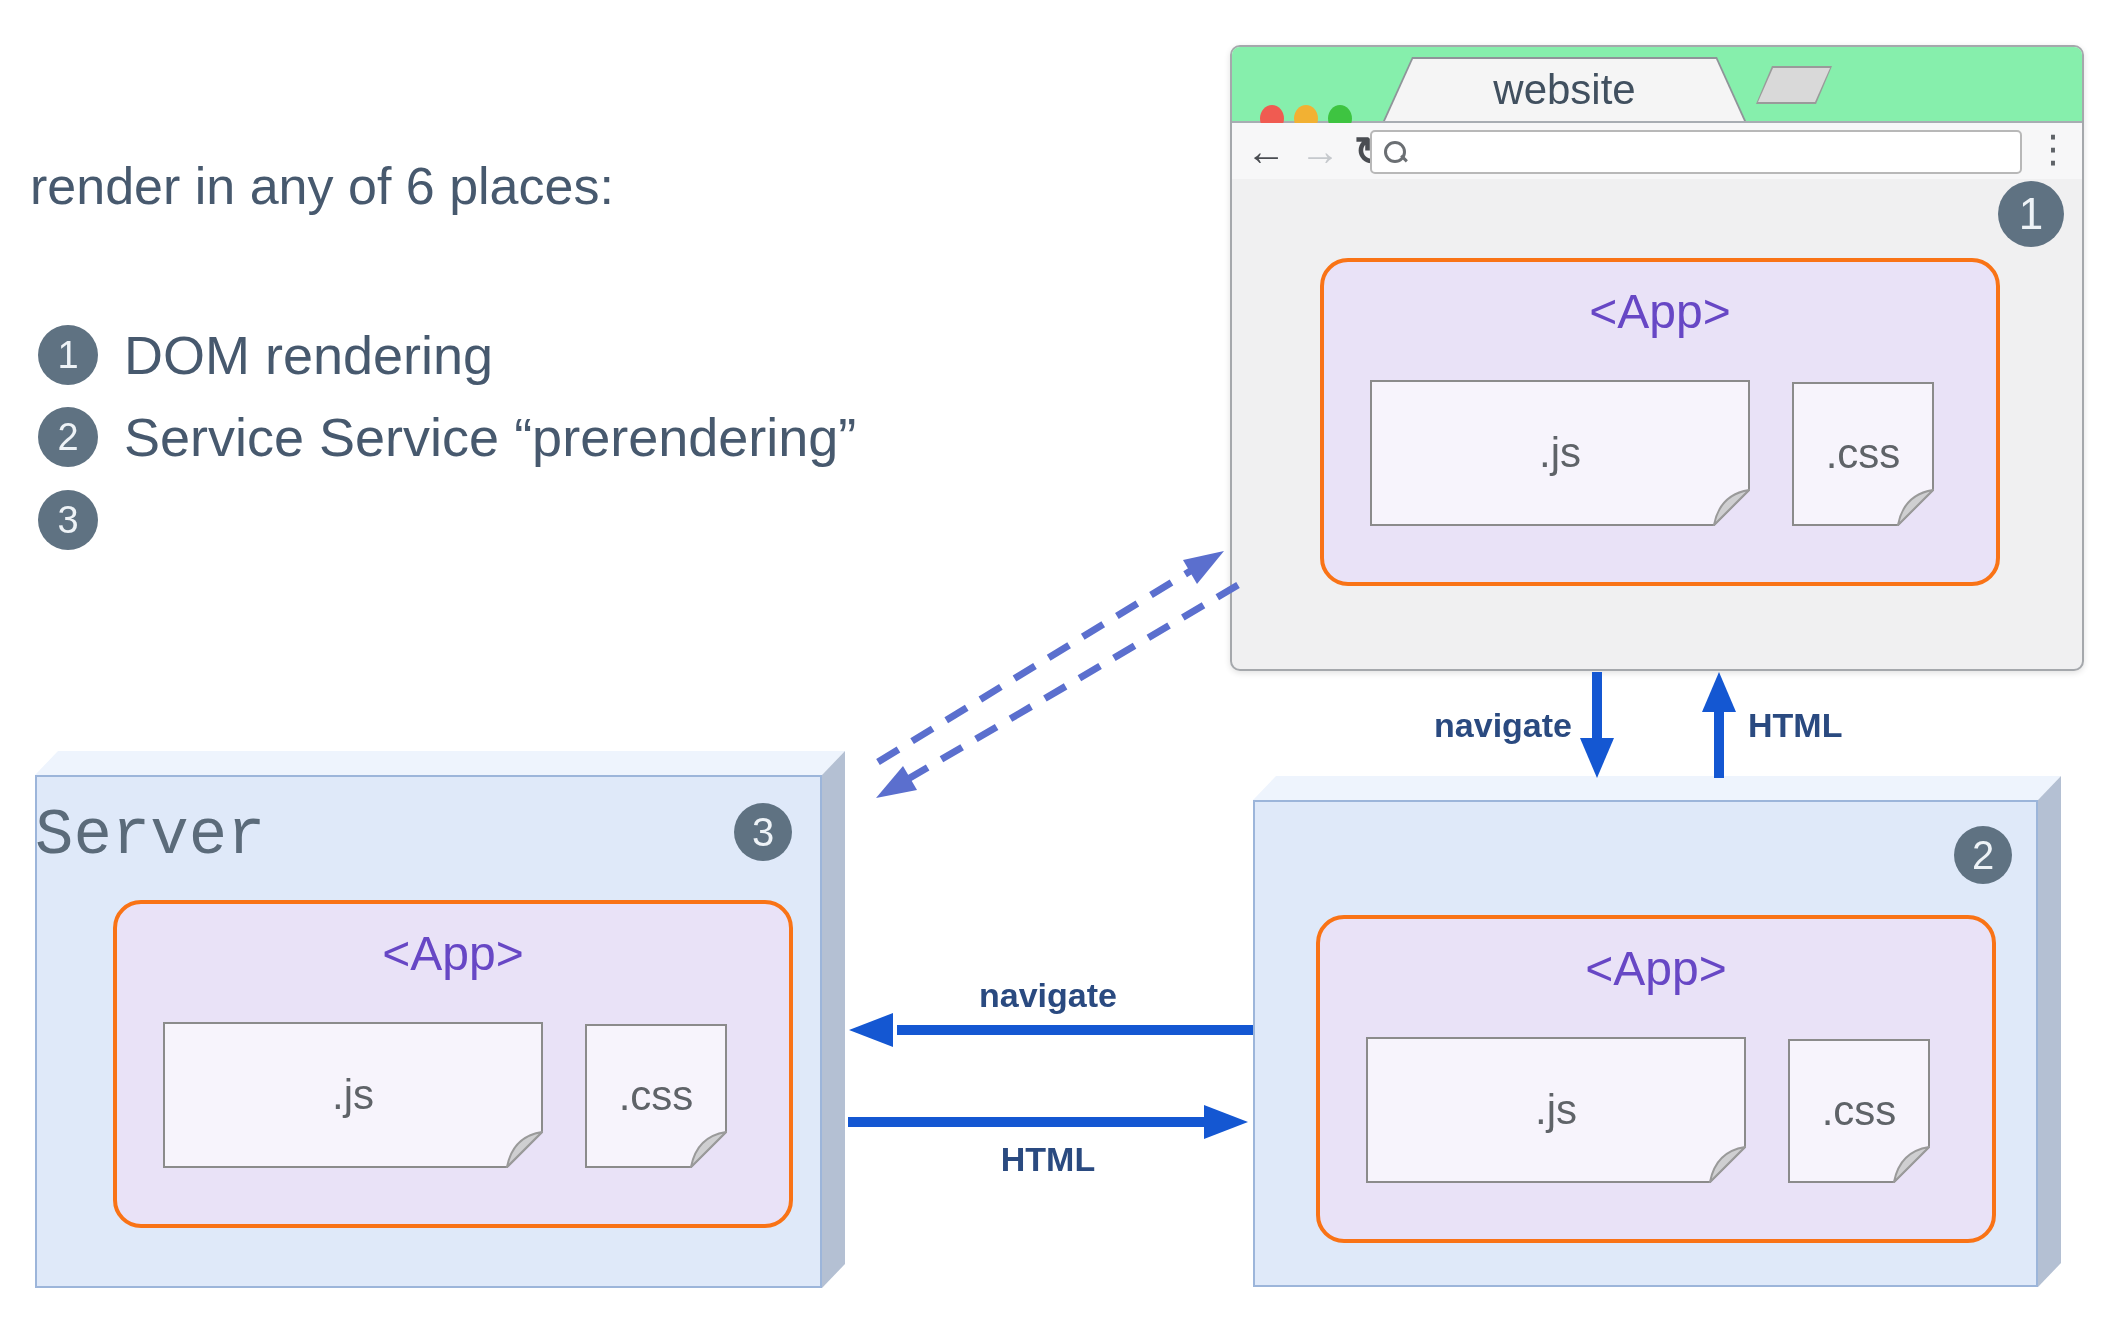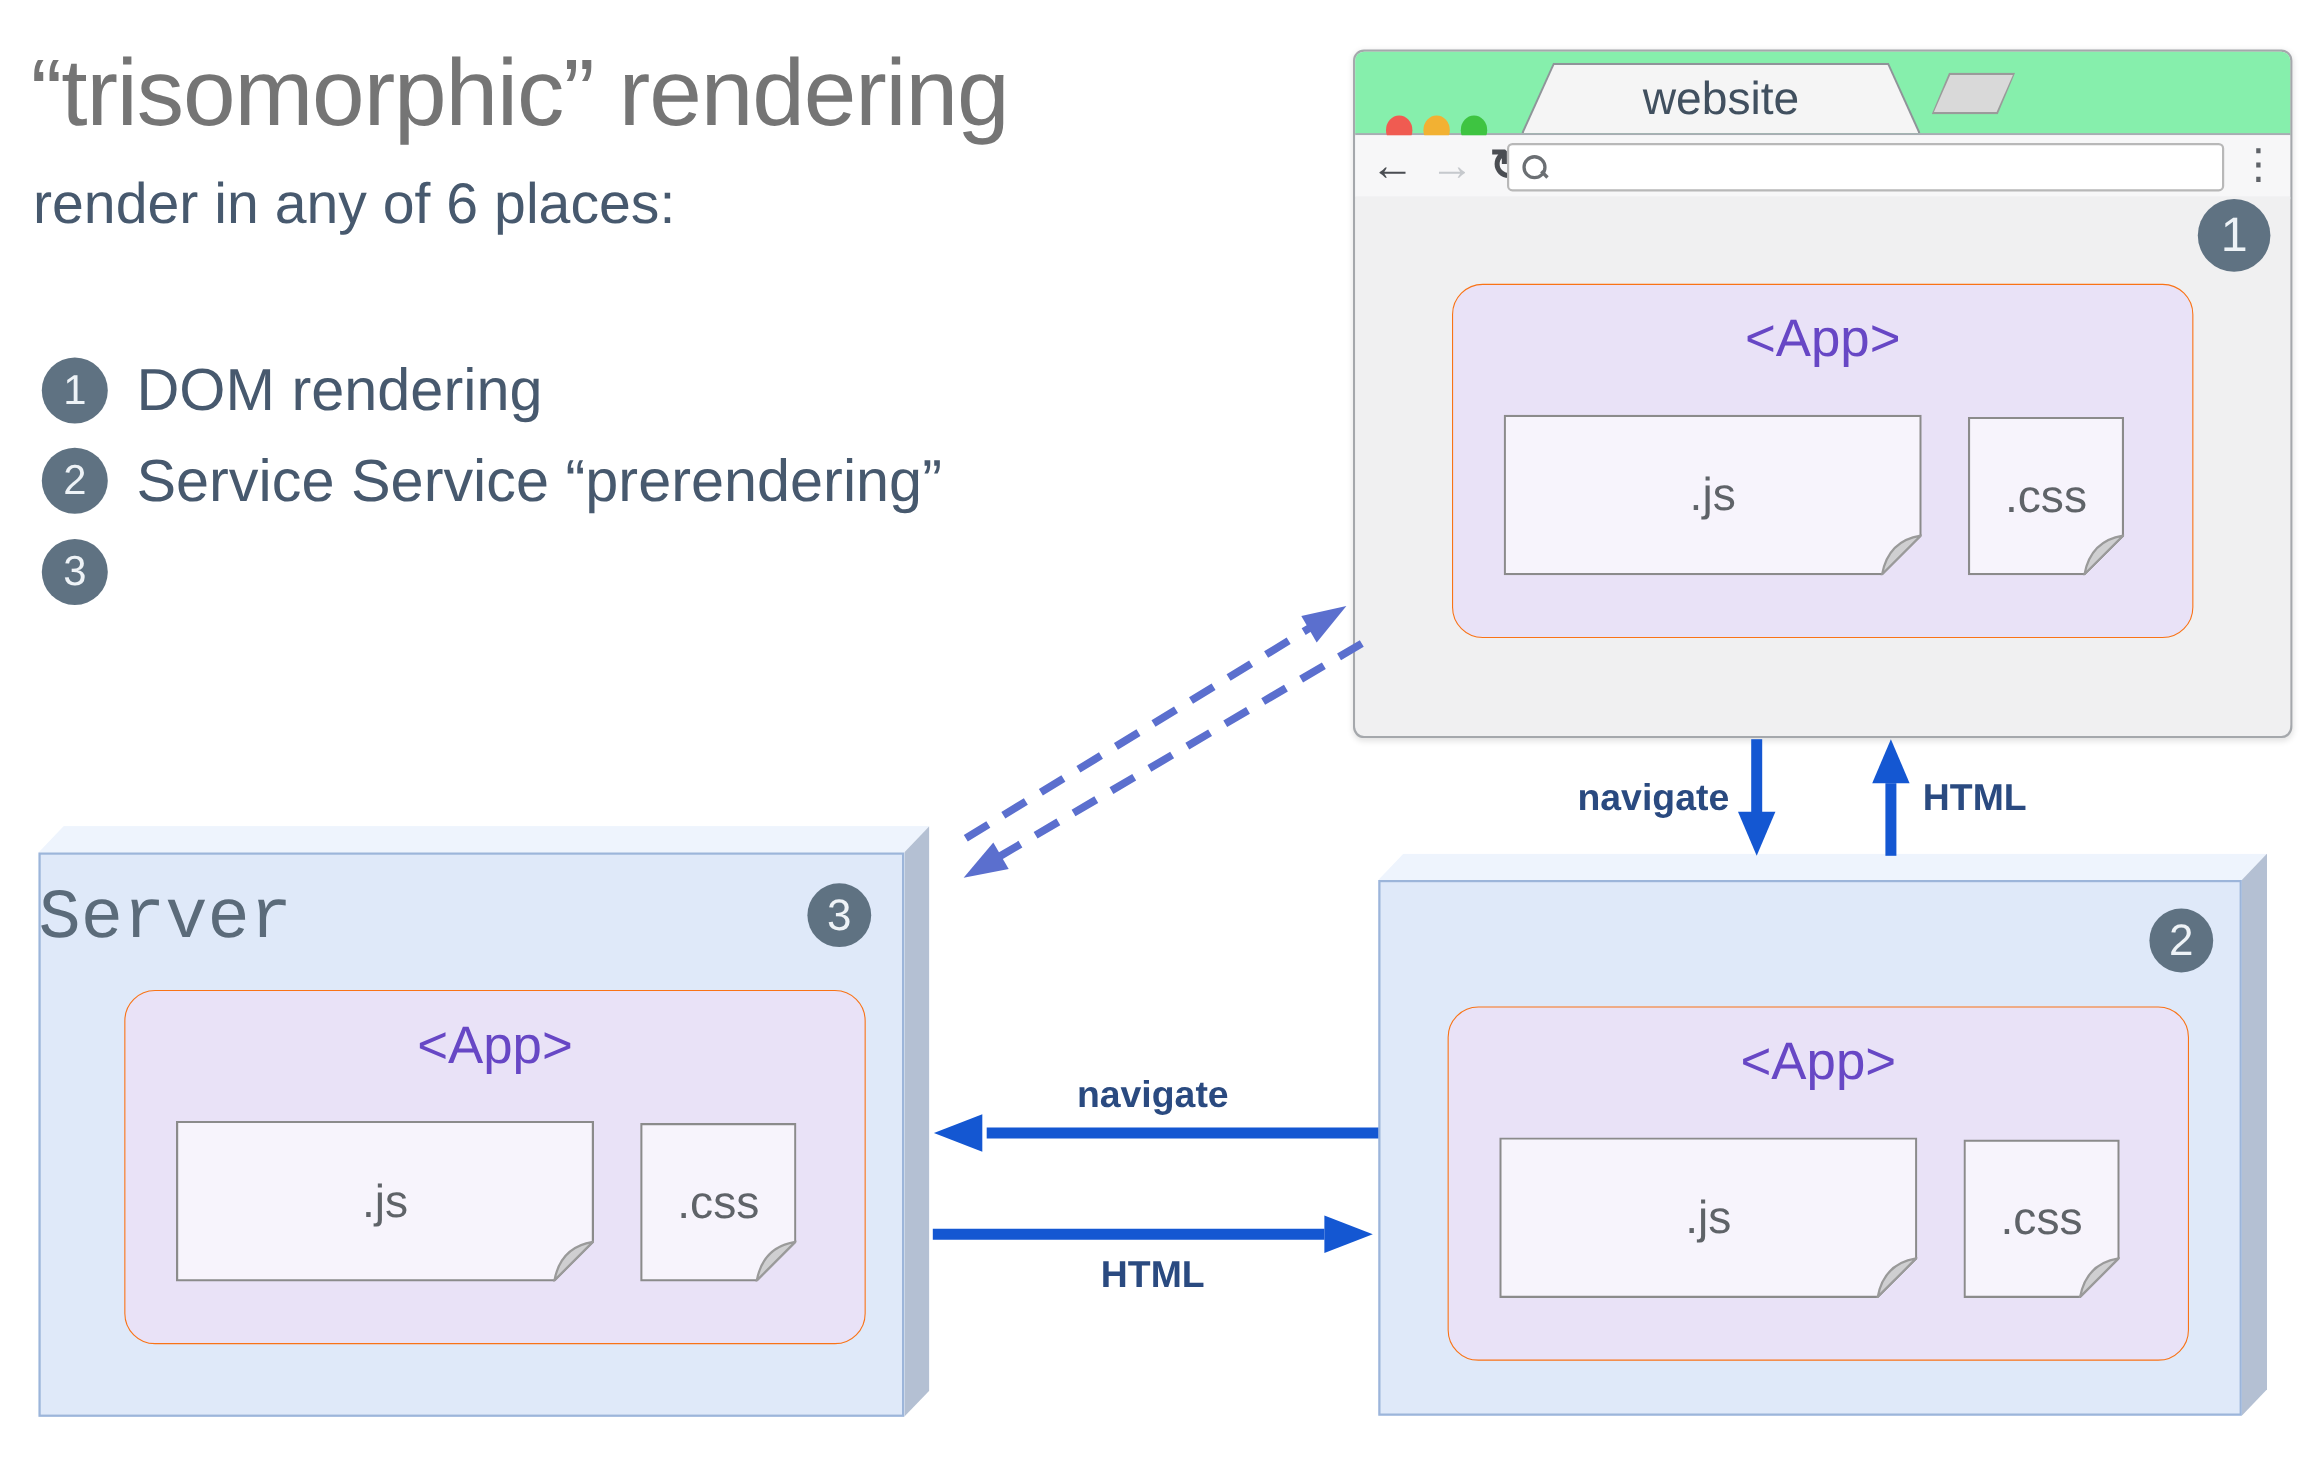--- a/index.html
+++ b/index.html
@@ -57,21 +57,21 @@
 
   
   .box3d-front{position:absolute;background:#dfe9f9;border:2px solid #9cb5da;}
   .face-top{position:absolute;background:#eef4fd;}
   .face-side{position:absolute;background:#b4c0d3;}
   .box-title{position:absolute;text-align:left;font-size:64px;color:#5b6b7a;z-index:3;font-family:Liberation Mono, monospace;}
   .box-badge{position:absolute;width:58px;height:58px;font-size:40px;z-index:4;}
 
   
   .app-box{position:absolute;width:672px;height:320px;background:#e9e2f7;
-           border:1px solid #f97316;border-radius:28px;z-index:3;}
+           border:4px solid #f97316;border-radius:28px;z-index:3;}
   .app-title{position:absolute;left:0;top:22px;width:100%;text-align:center;
              font-size:48px;color:#6747c5;}
   .file{position:absolute;}
   .file svg{display:block;}
   .file-label{position:absolute;left:0;top:0;width:100%;height:100%;
               display:flex;align-items:center;justify-content:center;
               font-size:42px;color:#5f6368;}
 </style>
 </head>
 <body>
@@ -103,21 +103,20 @@
       <line x1="1253" y1="1030" x2="897" y2="1030" stroke-width="10"></line>
       <polygon points="849,1030 893,1013 893,1047" stroke="none"></polygon>
     </g>
 
     <g stroke="#1457d2" fill="#1457d2">
       <line x1="848" y1="1122" x2="1204" y2="1122" stroke-width="10"></line>
       <polygon points="1248,1122 1204,1105 1204,1139" stroke="none"></polygon>
     </g>
   </svg>
 
-  <div class="page-title">“trisomorphic” rendering</div>
   <div class="subtitle">render in any of 6 places:</div>
 
   <div class="legend-item" style="top:325px;">
     <span class="badge legend-badge">1</span>
     <span class="txt">DOM rendering</span>
   </div>
   <div class="legend-item" style="top:407px;">
     <span class="badge legend-badge">2</span>
     <span class="txt">Service Service “prerendering”</span>
   </div>

